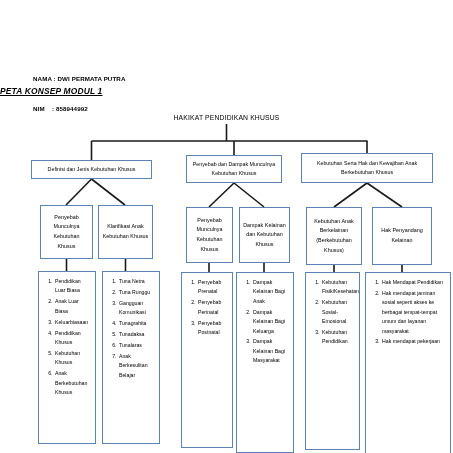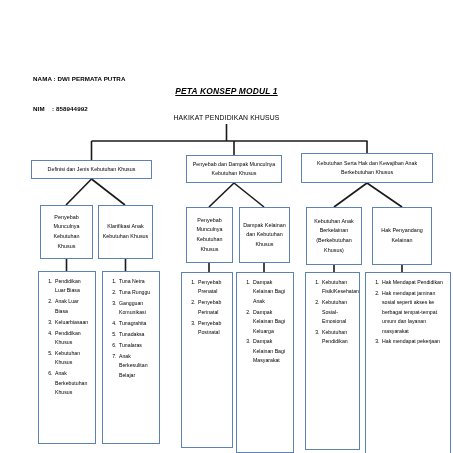--- a/index.html
+++ b/index.html
@@ -33,21 +33,20 @@
     letter-spacing: 0.1px;
     white-space: pre;
   }
   .student-info div { white-space: pre; }
 
   .doc-title {
     position: absolute;
     left: 0;
     right: 0;
     top: 86px;
-    text-align: center;
     font-size: 8.4px;
     font-weight: bold;
     font-style: italic;
     text-decoration: underline;
     letter-spacing: 0.2px;
   }
   .doc-subtitle {
     position: absolute;
     left: 0;
     right: 0;

